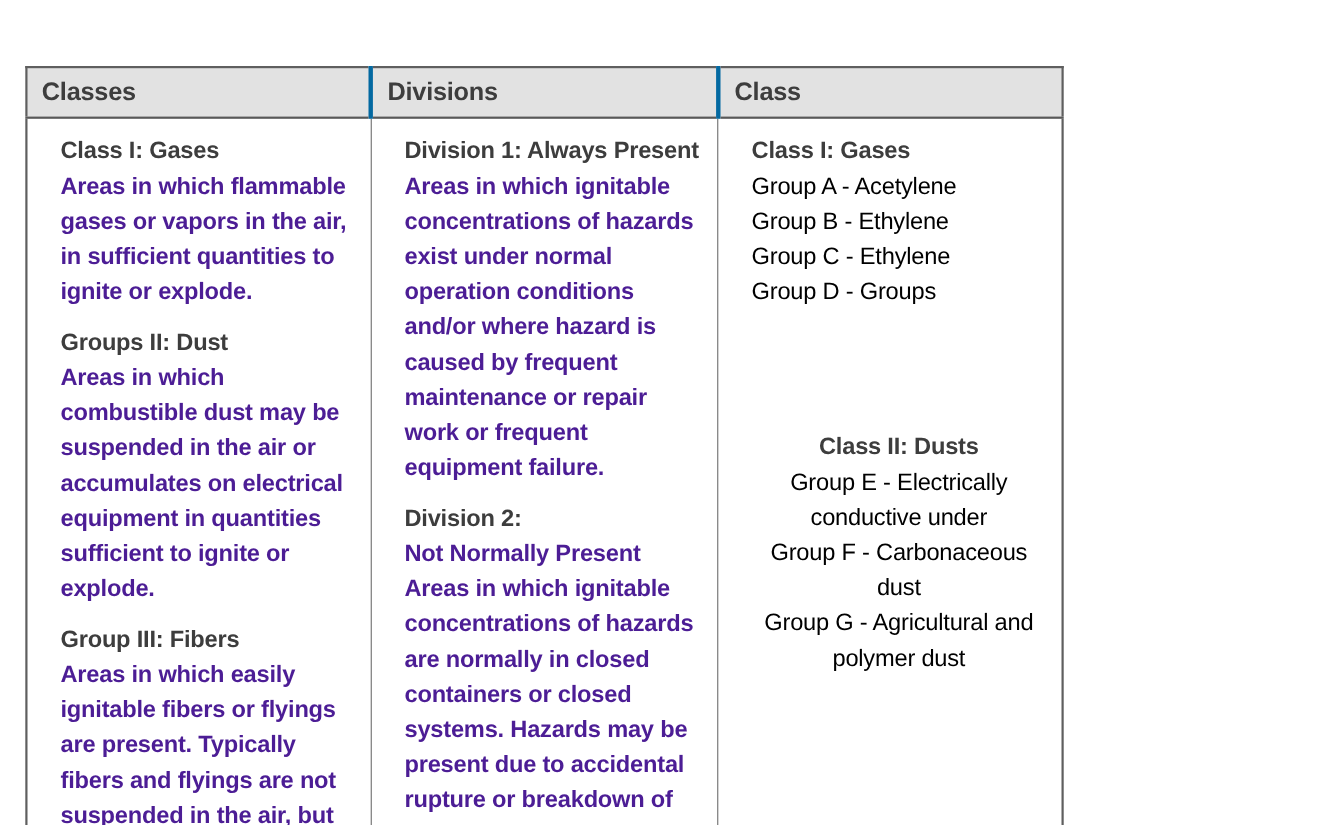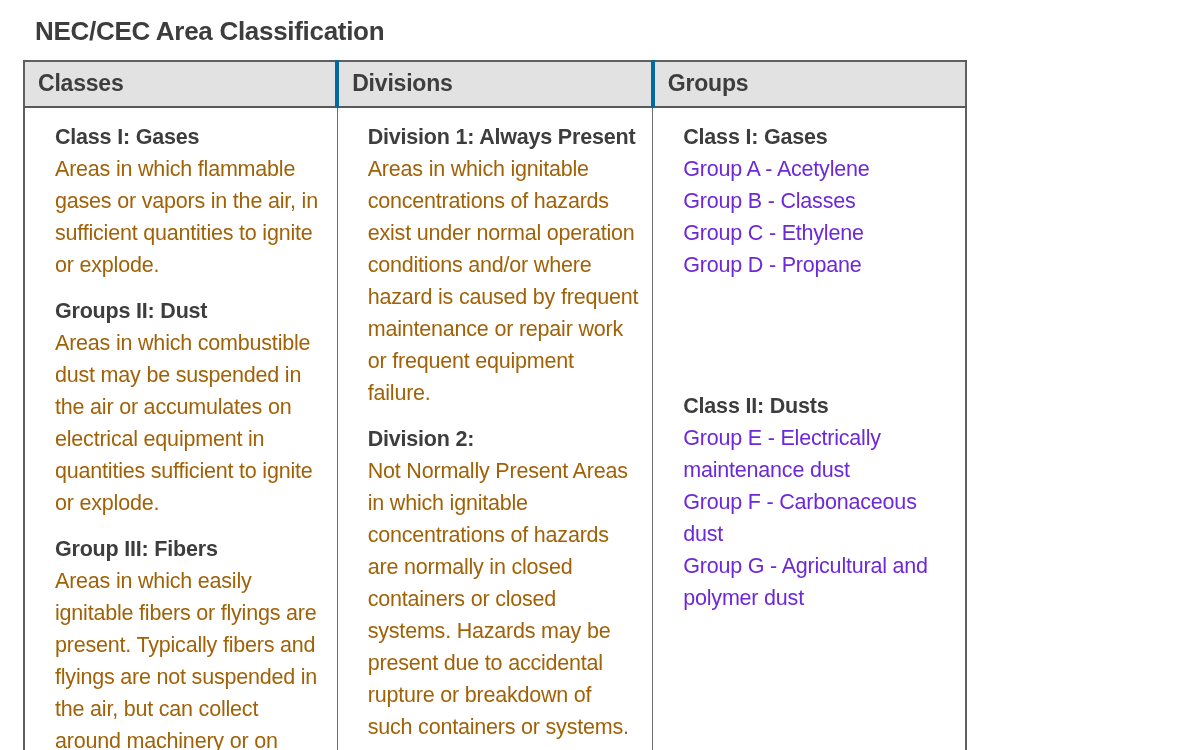--- a/index.html
+++ b/index.html
@@ -57,42 +57,41 @@
     border-left: 1px solid #6e6e6e;
     letter-spacing: -0.2px;
     height: 607px;
   }
   table.classification td:first-child { border-left: none; }
   .block { margin: 0 0 14px 0; }
   .block-heading {
     font-weight: bold;
     color: #3d3d3d;
   }
-  .block-body { color: #a16207; }
-  .group-line { color: #6d28d9; }
-  .block-spaced { margin-top: 109px; }
+  .block-body { color: #4c1d95; font-weight: bold; }
+  .group-line { color: #000000; }
+  .block-spaced { margin-top: 109px; text-align: center; }
 </style>
 </head>
 <body>
 
 <div class="page">
 
-  <h1 class="title">NEC/CEC Area Classification</h1>
 
   <table class="classification">
     <colgroup>
       <col style="width:33.25%">
       <col style="width:33.5%">
       <col style="width:33.25%">
     </colgroup>
     <thead>
       <tr>
         <th>Classes</th>
         <th>Divisions</th>
-        <th>Groups</th>
+        <th>Class</th>
       </tr>
     </thead>
     <tbody>
       <tr>
 
         <td>
           <div class="block">
             <div class="block-heading">Class I: Gases</div>
             <div class="block-body">Areas in which flammable gases or vapors in the air, in sufficient quantities to ignite or explode.</div>
           </div>
@@ -114,27 +113,27 @@
           <div class="block">
             <div class="block-heading">Division 2:</div>
             <div class="block-body">Not Normally Present Areas in which ignitable concentrations of hazards are normally in closed containers or closed systems. Hazards may be present due to accidental rupture or breakdown of such containers or systems.</div>
           </div>
         </td>
 
         <td>
           <div class="block">
             <div class="block-heading">Class I: Gases</div>
             <div class="group-line">Group A - Acetylene</div>
-            <div class="group-line">Group B - Classes</div>
+            <div class="group-line">Group B - Ethylene</div>
             <div class="group-line">Group C - Ethylene</div>
-            <div class="group-line">Group D - Propane</div>
+            <div class="group-line">Group D - Groups</div>
           </div>
           <div class="block block-spaced">
             <div class="block-heading">Class II: Dusts</div>
-            <div class="group-line">Group E - Electrically maintenance dust</div>
+            <div class="group-line">Group E - Electrically conductive under</div>
             <div class="group-line">Group F - Carbonaceous dust</div>
             <div class="group-line">Group G - Agricultural and polymer dust</div>
           </div>
         </td>
 
       </tr>
     </tbody>
   </table>
 
 </div>

